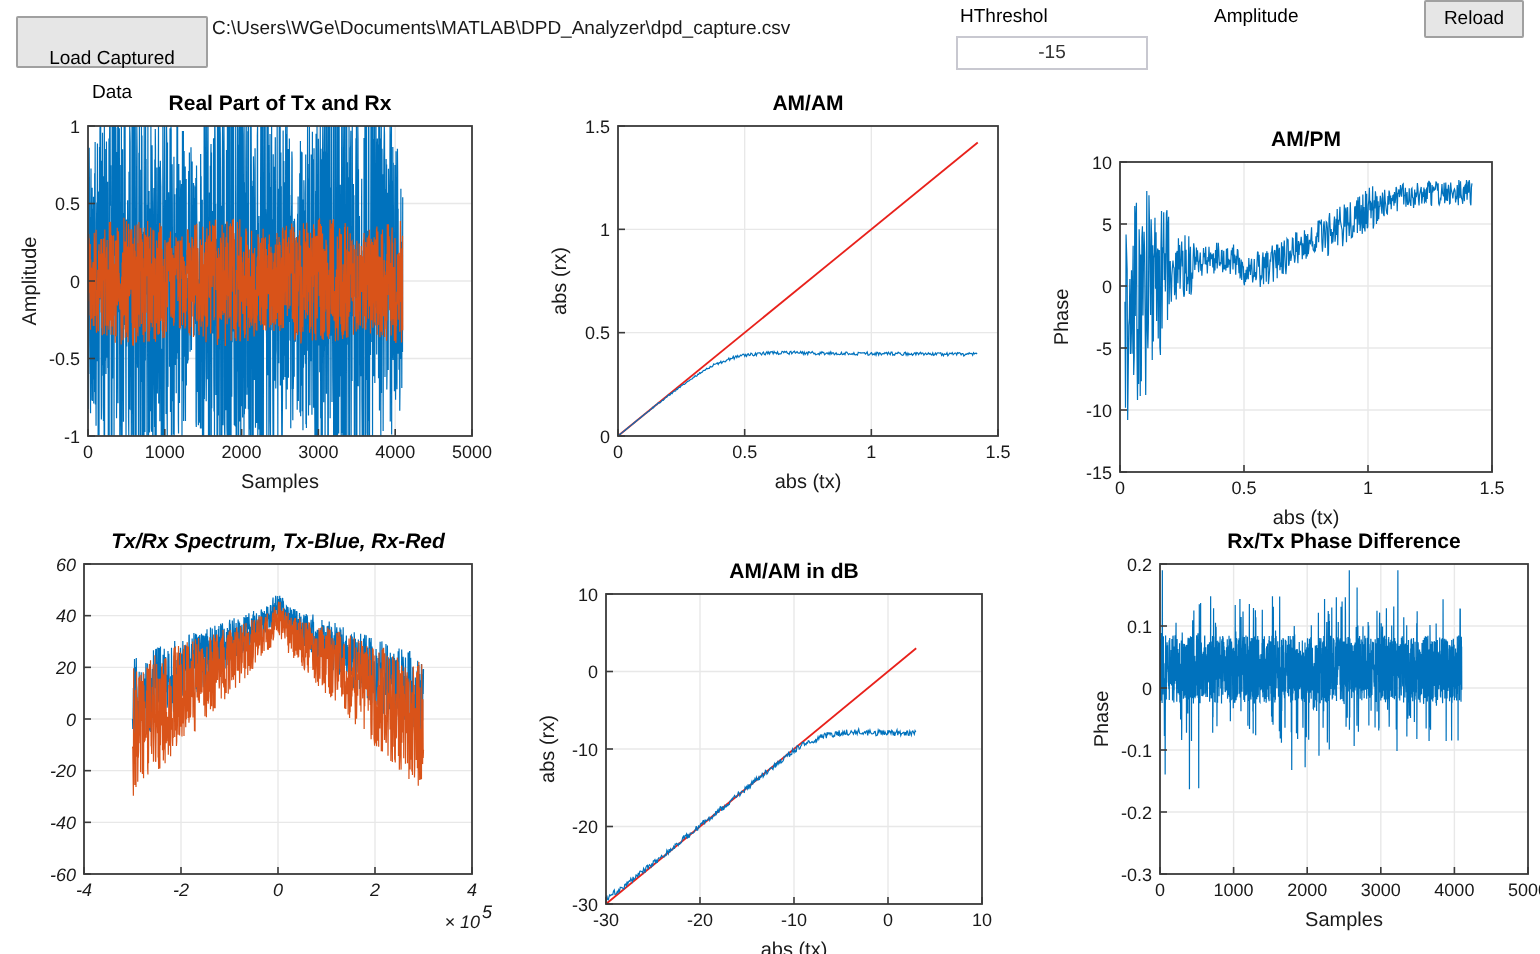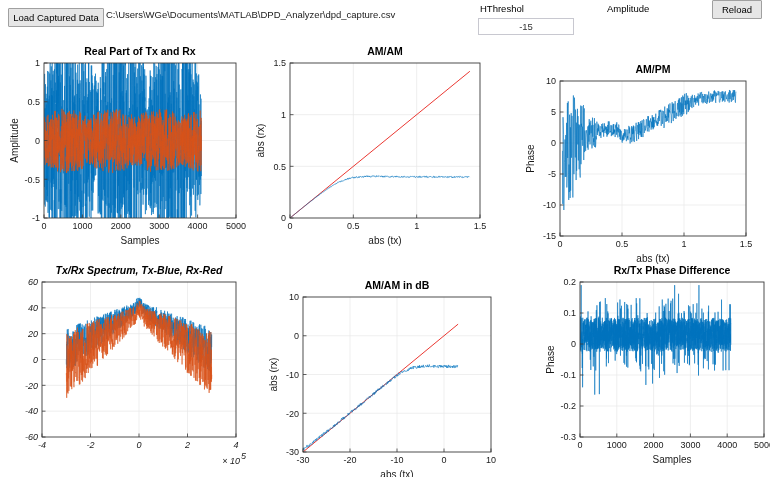--- a/index.html
+++ b/index.html
@@ -8,21 +8,21 @@
     font-family:"Liberation Sans",sans-serif;
     overflow:hidden;position:relative;
     -webkit-font-smoothing:antialiased;
   }
   
   #toolbar{position:absolute;left:0;top:0;width:770px;height:40px;}
   #load-btn{
     position:absolute;left:8px;top:8px;width:96px;height:19px;
     background:#e6e6e6;border:1px solid #a0a0a0;border-radius:1px;
     font-size:9.5px;color:#000;line-height:17px;text-align:center;
-    padding:0;cursor:pointer;font-family:"Liberation Sans",sans-serif;
+    padding:12px;cursor:pointer;font-family:"Liberation Sans",sans-serif;
     box-sizing:border-box;
   }
   #file-path{
     position:absolute;left:106px;top:9px;font-size:9.5px;color:#1a1a1a;
     white-space:nowrap;
   }
   .th-group{position:absolute;top:3px;}
   .th-label{font-size:9.5px;color:#000;display:block;margin-bottom:2px;margin-left:2px;}
   .th-input{
     width:96px;height:17px;border:1px solid #c8c8d0;background:#fff;
@@ -35,21 +35,21 @@
   #reload-btn{
     position:absolute;left:712px;top:0;width:50px;height:19px;
     background:#e6e6e6;border:1px solid #a0a0a0;border-radius:1px;
     font-size:9.5px;color:#000;text-align:center;line-height:17px;
     cursor:pointer;font-family:"Liberation Sans",sans-serif;
     box-sizing:border-box;padding:0;
   }
   
   #plot-grid{position:absolute;left:0;top:38px;width:770px;height:439px;}
   .plot-cell{position:absolute;width:256px;height:219px;}
-  .p0{left:2px;top:0;}   .p1{left:246px;top:0;}   .p2{left:512px;top:18px;}
+  .p0{left:2px;top:0;}   .p1{left:265px;top:0;}   .p2{left:512px;top:18px;}
   .p3{left:2px;top:219px;font-style:italic;} .p4{left:257px;top:234px;} .p5{left:530px;top:219px;}
   svg{display:block;}
   .axbox{fill:none;stroke:#3a3a3a;stroke-width:0.9;}
   .gridline{stroke:#e8e8e8;stroke-width:0.7;}
   .tickmark{stroke:#3a3a3a;stroke-width:0.8;}
   .ticklbl{font-family:"Liberation Sans",sans-serif;font-size:9px;fill:#1a1a1a;}
   .axlbl{font-family:"Liberation Sans",sans-serif;font-size:10px;fill:#1a1a1a;}
   .plottitle{font-family:"Liberation Sans",sans-serif;font-size:10.5px;font-weight:bold;fill:#000;}
   .explbl{font-family:"Liberation Sans",sans-serif;font-size:9px;fill:#1a1a1a;}
   .ser-blue{fill:none;stroke:#0072BD;stroke-width:0.6;}

